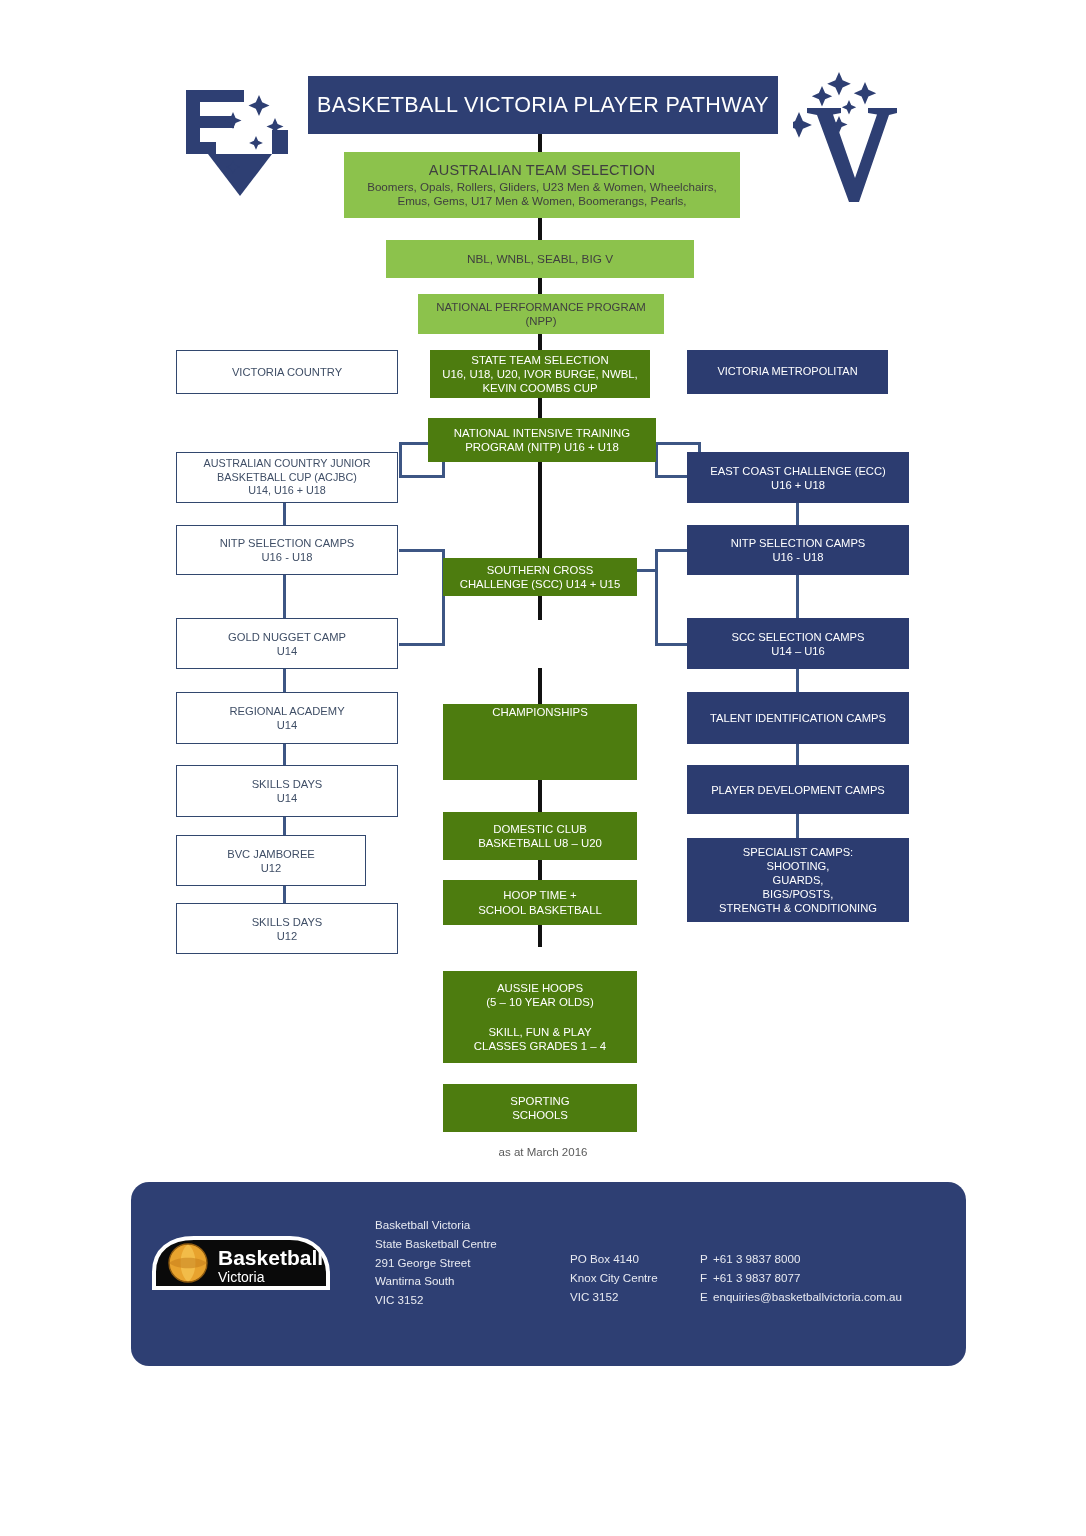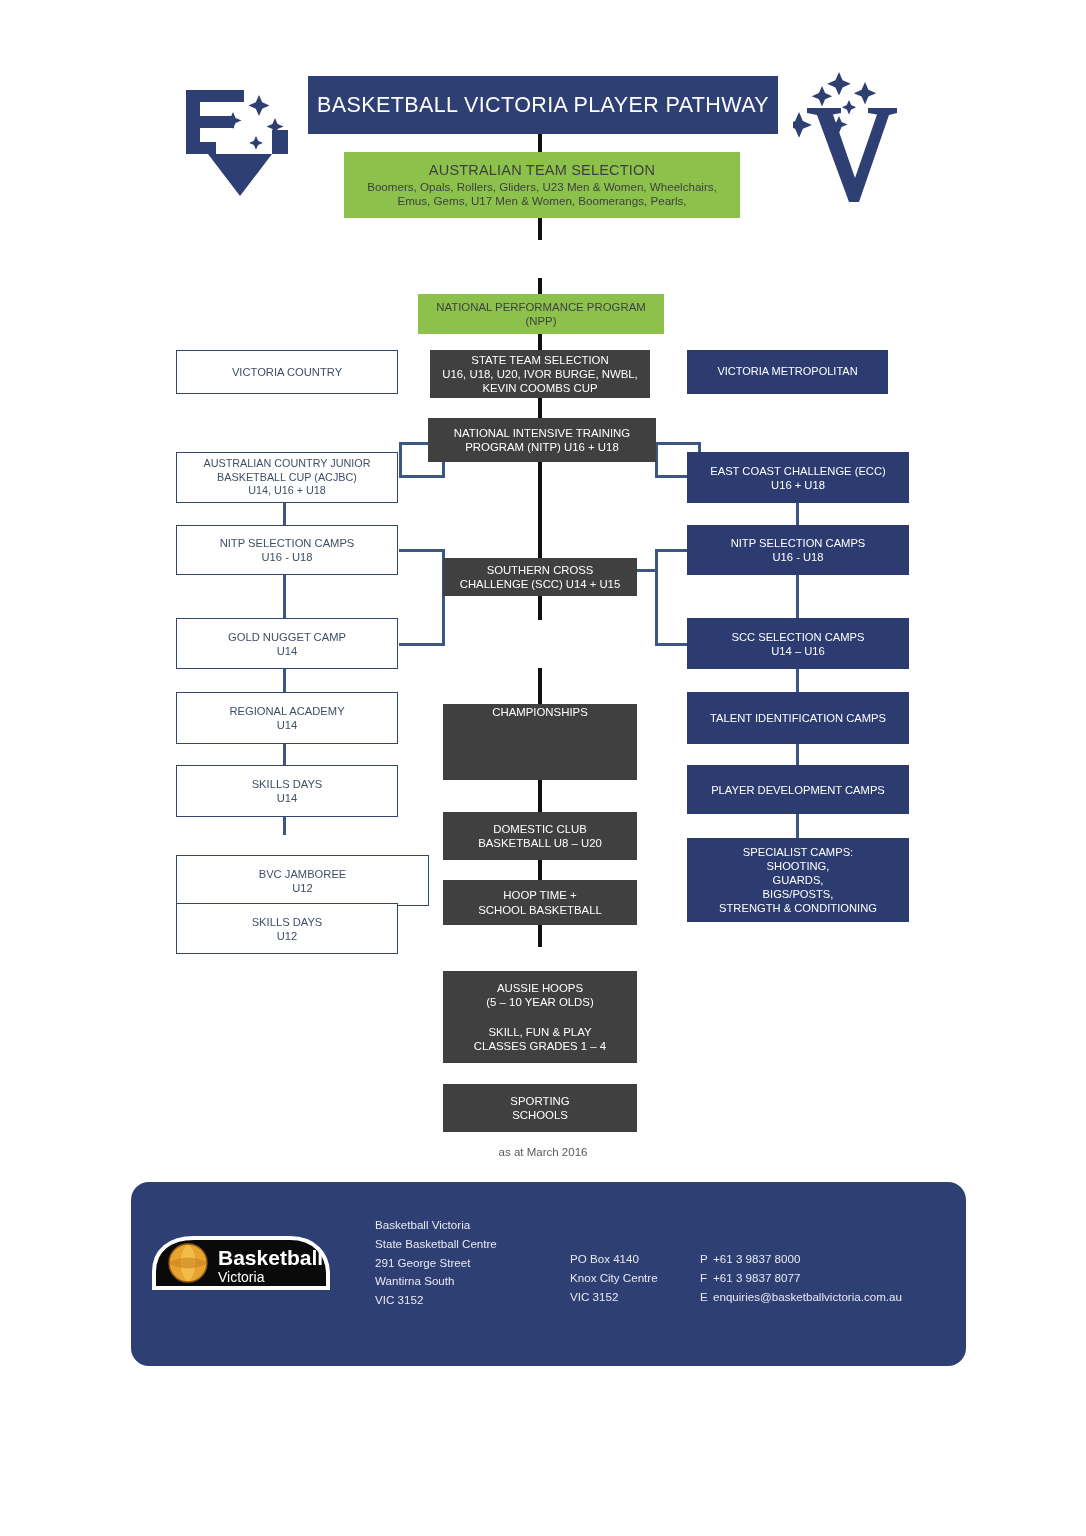--- a/index.html
+++ b/index.html
@@ -13,21 +13,21 @@
   
   .node{
     position:absolute;box-sizing:border-box;
     display:flex;flex-direction:column;align-items:center;justify-content:center;
     line-height:1.25;z-index:5;
   }
   .node .ln{display:block;white-space:nowrap;}
 
   
   .v-green{background:#8cc24c;color:#3f3f3f;}
-  .v-black{background:#404040;color:#ffffff;}
+  .v-black{background:#4d7c0f;color:#ffffff;}
   .v-navy{background:#2c3c70;color:#ffffff;}
   .v-outline{background:#ffffff;color:#3f4e66;border:1.6px solid #32476e;}
   .v-title{background:#2e3f73;color:#ffffff;}
 
   
   .conn{position:absolute;z-index:1;}
   .vblk{background:#111111;}   
   .lblu{background:#3d5684;}   
 
   
@@ -150,20 +150,23 @@
 
   <div class="conn lblu" style="left:655px;top:643px;width:46px;height:3px;"></div>
   <div class="conn lblu" style="left:655px;top:569px;width:3px;height:77px;"></div>
 
   <div class="node v-green" style="left:344px;top:152px;width:396px;height:66px;font-size:11.6px;">
     <span class="ln" style="font-size:14.5px;letter-spacing:.2px;">AUSTRALIAN TEAM SELECTION</span>
     <span class="ln">Boomers, Opals, Rollers, Gliders, U23 Men &amp; Women, Wheelchairs,</span>
     <span class="ln">Emus, Gems, U17 Men &amp; Women, Boomerangs, Pearls,</span>
   </div>
 
+  <div class="node v-green" style="left:386px;top:240px;width:308px;height:38px;font-size:11.8px;">
+    <span class="ln">NBL, WNBL, SEABL, BIG V</span>
+  </div>
 
   <div class="node v-green" style="left:418px;top:294px;width:246px;height:40px;font-size:11.4px;">
     <span class="ln">NATIONAL PERFORMANCE PROGRAM</span>
     <span class="ln">(NPP)</span>
   </div>
 
   <div class="node v-black" style="left:430px;top:350px;width:220px;height:48px;font-size:11.4px;">
     <span class="ln">STATE TEAM SELECTION</span>
     <span class="ln">U16, U18, U20, IVOR BURGE, NWBL,</span>
     <span class="ln">KEVIN COOMBS CUP</span>
@@ -235,21 +238,21 @@
   <div class="node v-outline" style="left:176px;top:692px;width:222px;height:52px;font-size:11.2px;">
     <span class="ln">REGIONAL ACADEMY</span>
     <span class="ln">U14</span>
   </div>
 
   <div class="node v-outline" style="left:176px;top:765px;width:222px;height:52px;font-size:11.2px;">
     <span class="ln">SKILLS DAYS</span>
     <span class="ln">U14</span>
   </div>
 
-  <div class="node v-outline" style="left:176px;top:835px;width:253px;height:51px;font-size:11.2px;margin-top:20px;">
+  <div class="node v-outline" style="left:176px;top:835px;width:190px;height:51px;font-size:11.2px;">
     <span class="ln">BVC JAMBOREE</span>
     <span class="ln">U12</span>
   </div>
 
   <div class="node v-outline" style="left:176px;top:903px;width:222px;height:51px;font-size:11.2px;">
     <span class="ln">SKILLS DAYS</span>
     <span class="ln">U12</span>
   </div>
 
   <div class="node v-navy" style="left:687px;top:350px;width:201px;height:44px;font-size:11px;">

